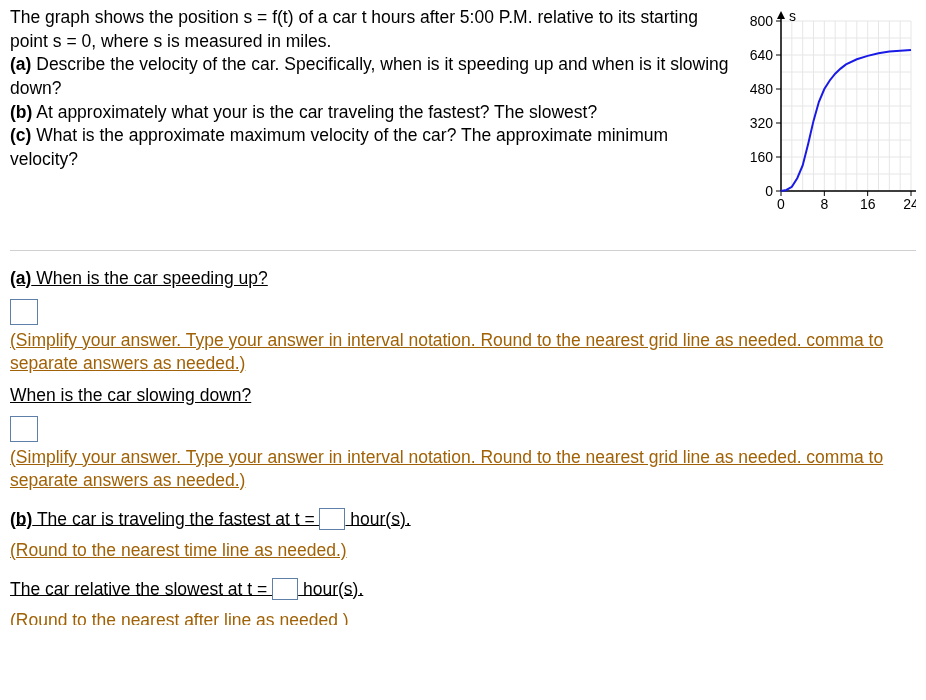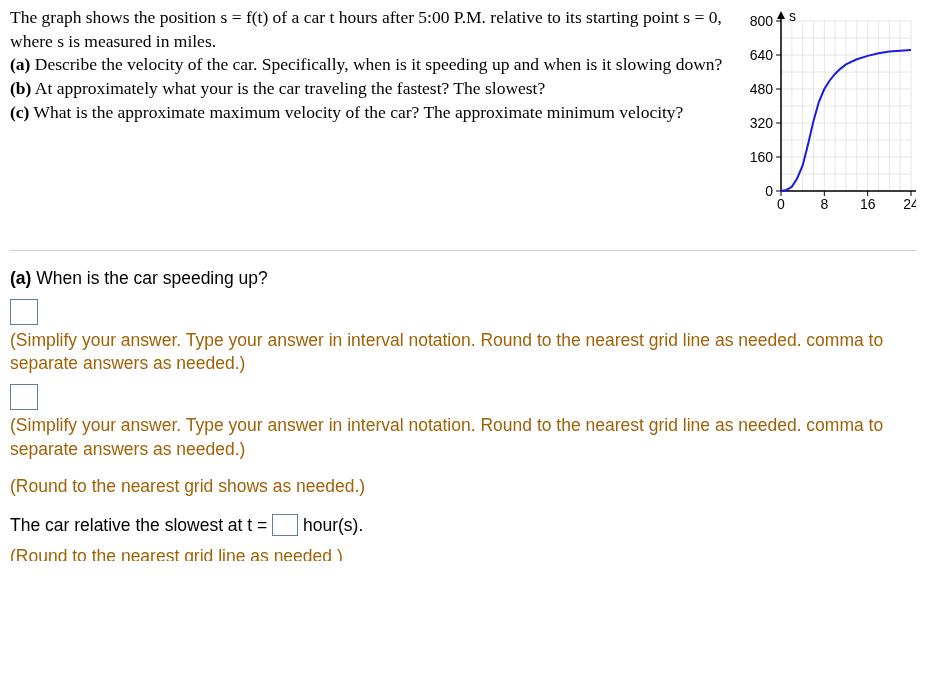--- a/index.html
+++ b/index.html
@@ -10,39 +10,39 @@
     margin: 0;
     padding: 6px 10px;
     width: 926px;
     line-height: 1.35;
   }
   .top-section {
     display: flex;
     gap: 12px;
     align-items: flex-start;
   }
-  .problem-text { flex: 1; font-family: Liberation Serif, serif; }
+  .problem-text { flex: 1; }
   .problem-text p { margin: 0; }
   .chart-container {
     flex-shrink: 0;
     width: 175px;
     margin-top: 0;
   }
   .chart-box {
     position: relative;
     width: 175px;
     height: 220px;
   }
   .hr {
     border: none;
     border-top: 1px solid #d0d0d0;
     margin: 24px 0 16px 0;
   }
   .q-block { margin-bottom: 14px; }
-  .q-block p { margin: 0 0 8px 0; }
+  .q-block p { margin: 0 0 8px 0; text-decoration: underline; }
   .hint {
     color: #a16207;
     margin: 8px 0 14px 0;
   }
   .input-small {
     display: inline-block;
     width: 26px;
     height: 22px;
     border: 1px solid #5e7fa8;
     background: #fff;
@@ -136,26 +136,30 @@
 
 <hr class="hr">
 
 <div class="q-block">
   <p>
     <b class="bold">(a)</b><span> When is the car speeding up?</span>
   </p>
   <input type="text" class="input-alone" style="">
   <p class="hint">(Simplify your answer. Type your answer in interval notation. Round to the nearest grid line as needed. comma to separate answers as needed.)</p>
 
+  <p>When is the car slowing down?</p>
   <input type="text" class="input-alone" style="">
   <p class="hint">(Simplify your answer. Type your answer in interval notation. Round to the nearest grid line as needed. comma to separate answers as needed.)</p>
 </div>
 
 <div class="q-block">
-  <p class="hint" style="margin-top:2px;">(Round to the nearest grid shows as needed.)</p>
+  <p class="inline-line">
+    <b class="bold">(b)</b><span> The car is traveling the fastest at t = </span><input type="text" class="input-small" style=""><span> hour(s).</span>
+  </p>
+  <p class="hint" style="margin-top:2px;">(Round to the nearest time line as needed.)</p>
 </div>
 
 <div class="q-block" style="margin-bottom:0;">
   <p class="inline-line">
     <span>The car relative the slowest at t = </span><input type="text" class="input-small" style=""><span> hour(s).</span>
   </p>
-  <p class="hint cutoff">(Round to the nearest grid line as needed )</p>
+  <p class="hint cutoff">(Round to the nearest after line as needed )</p>
 </div>
 
 </body></html>

